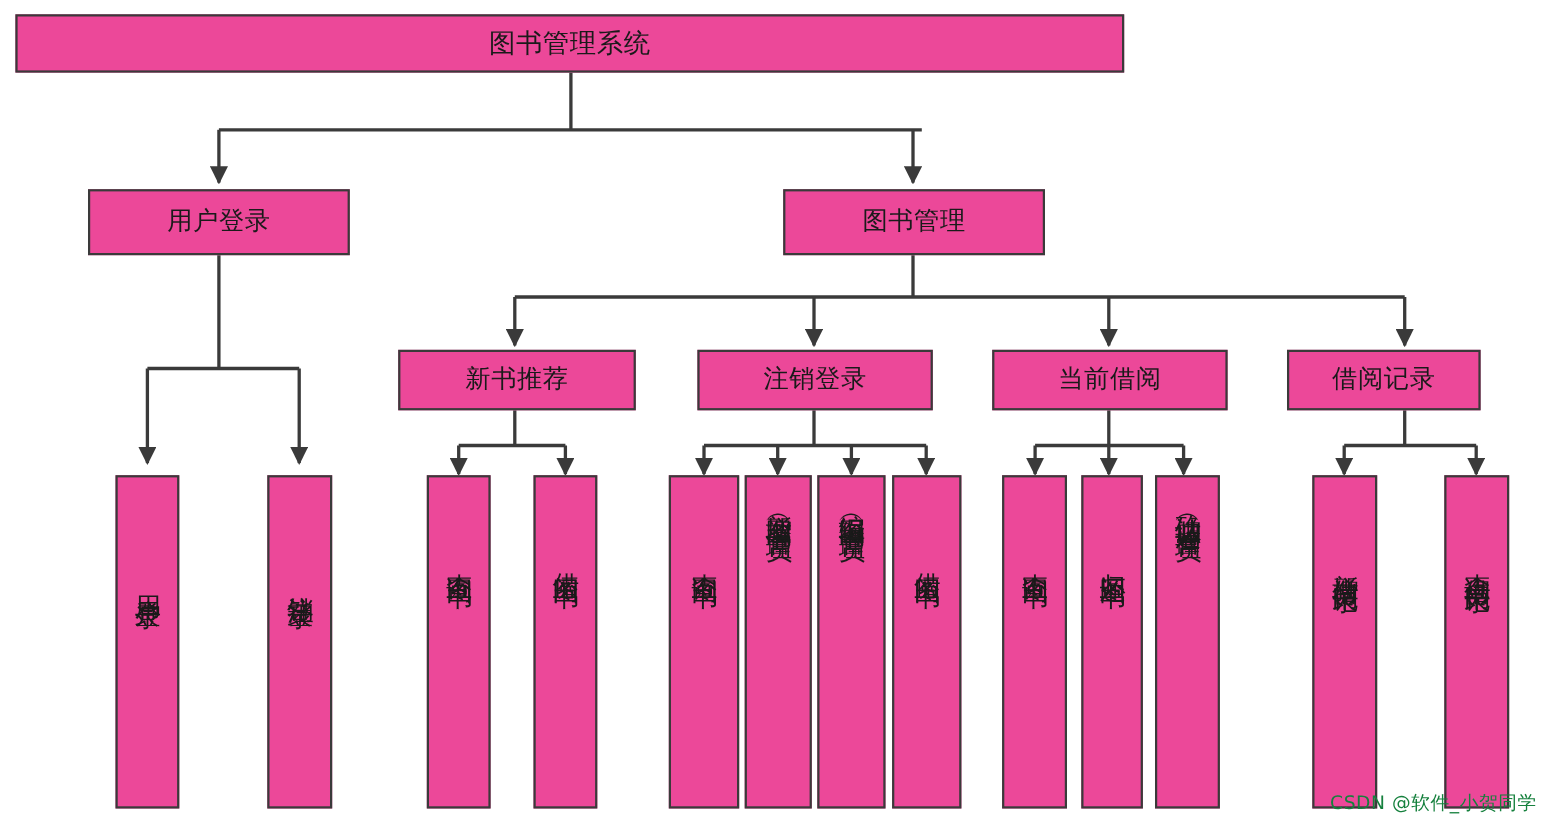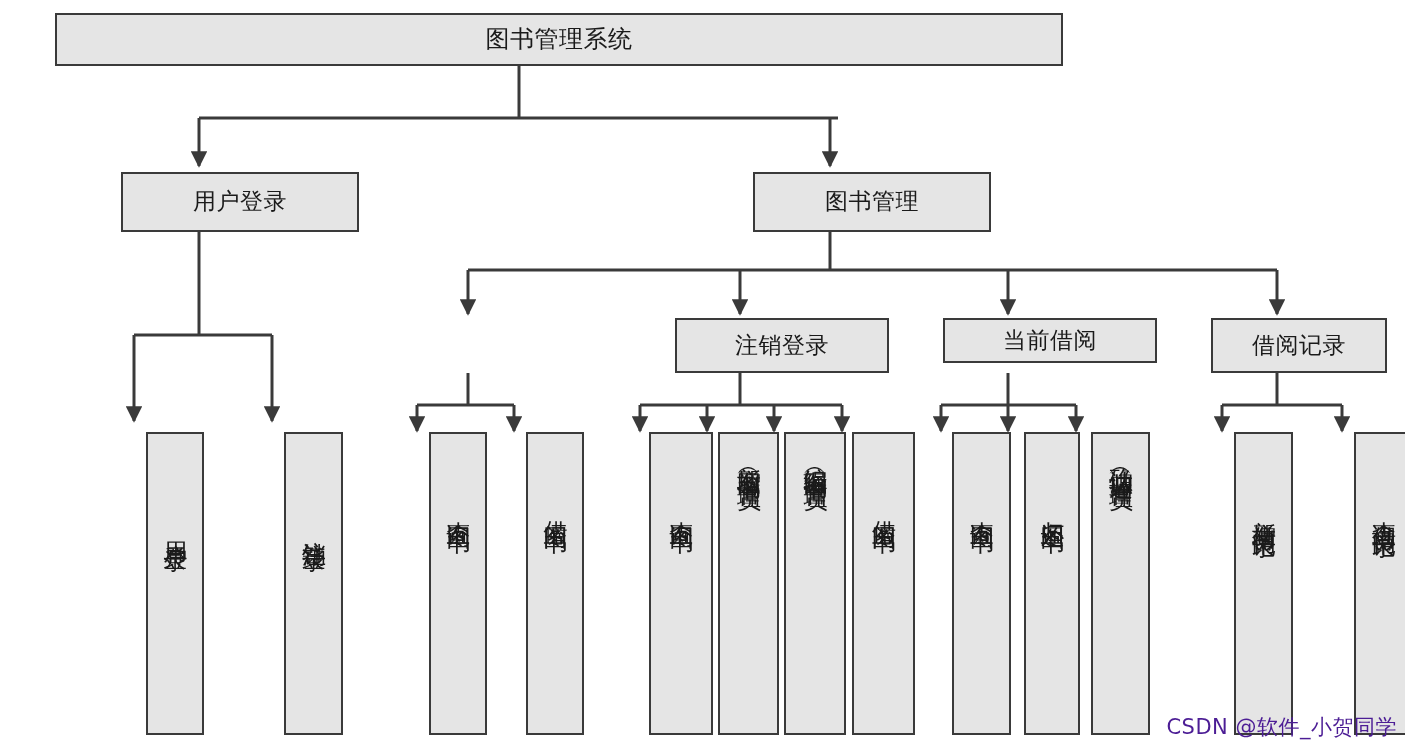--- a/index.html
+++ b/index.html
@@ -21,27 +21,26 @@
   #edges {
     position: absolute;
     left: 0;
     top: 0;
     width: 1405px;
     height: 747px;
   }
   .node {
     position: absolute;
     box-sizing: border-box;
-    background: #e5e5e5;
+    background: #ec4899;
     border: 2.5px solid #3a3a3a;
     display: flex;
     align-items: center;
     justify-content: center;
     color: #1a1a1a;
-    margin-left: 41px;
   }
   .node .label {
     display: block;
     text-align: center;
     line-height: 1.18;
     white-space: nowrap;
   }
   
   .node.horiz .label {
     font-size: 23px;
@@ -70,22 +69,22 @@
   .node.vert.mid2 .label {
     margin-top: 58px;
   }
   .node.vert.tall .label {
     margin-top: 4px;
   }
   #watermark {
     position: absolute;
     right: 8px;
     bottom: 6px;
-    font-size: 21px;
-    color: #4c1d95;
+    font-size: 17px;
+    color: #15803d;
     letter-spacing: 0.5px;
     white-space: nowrap;
     pointer-events: none;
     text-align: right;
   }
 </style>
 </head>
 <body>
 
 <div id="canvas">
@@ -144,24 +143,27 @@
     <span class="label">图书管理系统</span>
   </div>
 
   <div class="node horiz" style="left:80px; top:172px; width:238px; height:60px;">
     <span class="label">用户登录</span>
   </div>
   <div class="node horiz" style="left:712px; top:172px; width:238px; height:60px;">
     <span class="label">图书管理</span>
   </div>
 
+  <div class="node horiz" style="left:362px; top:318px; width:216px; height:55px;">
+    <span class="label">新书推荐</span>
+  </div>
   <div class="node horiz" style="left:634px; top:318px; width:214px; height:55px;">
     <span class="label">注销登录</span>
   </div>
-  <div class="node horiz" style="left:902px; top:318px; width:214px; height:45px;">
+  <div class="node horiz" style="left:902px; top:318px; width:214px; height:55px;">
     <span class="label">当前借阅</span>
   </div>
   <div class="node horiz" style="left:1170px; top:318px; width:176px; height:55px;">
     <span class="label">借阅记录</span>
   </div>
 
   <div class="node vert mid" style="left:105px; top:432px; width:58px; height:303px;">
     <span class="label">用户登录</span>
   </div>
   <div class="node vert mid" style="left:243px; top:432px; width:59px; height:303px;">

